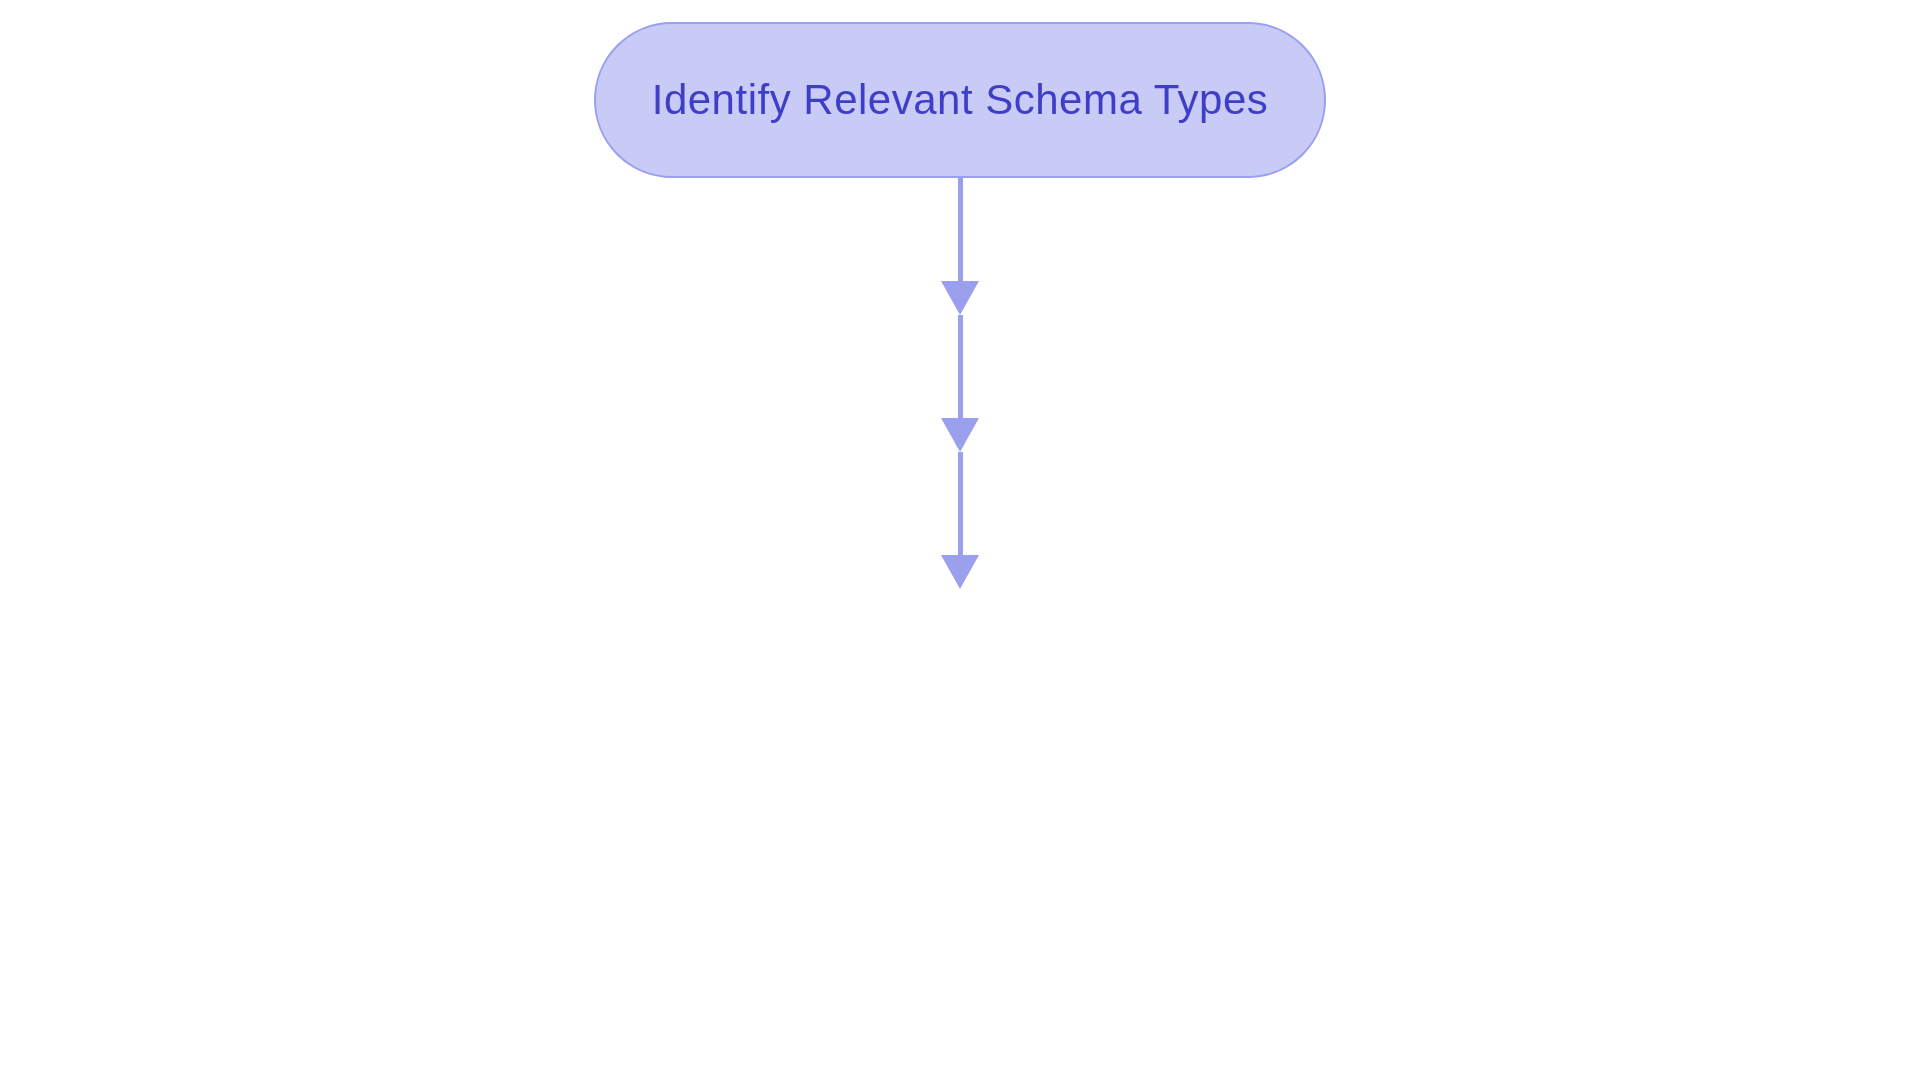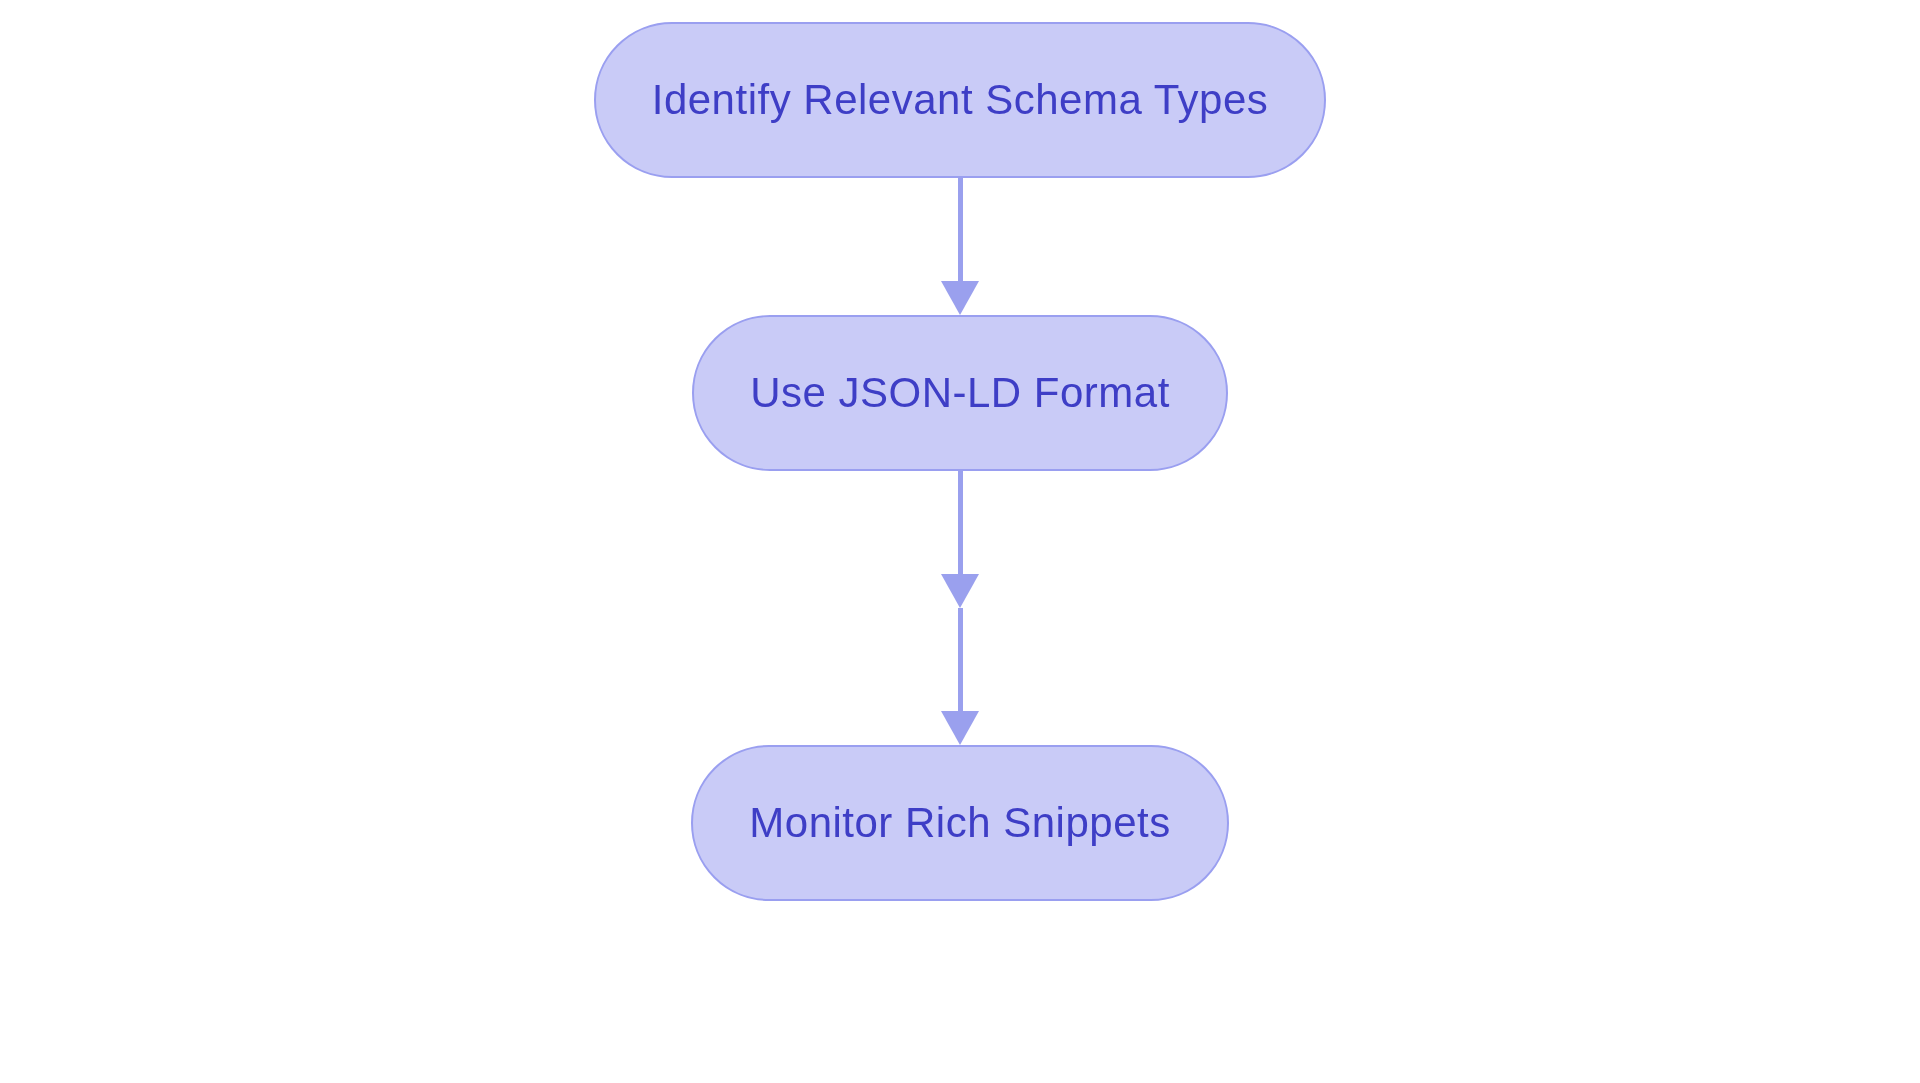--- a/index.html
+++ b/index.html
@@ -78,33 +78,27 @@
 
     <div class="node">
       <span class="node-label">Identify Relevant Schema Types</span>
     </div>
 
     <div class="connector">
       <div class="edge-line"></div>
       <div class="edge-head"></div>
     </div>
 
-    <div class="node">
-      <span class="node-label">Use JSON-LD Format</span>
-    </div>
 
     <div class="connector">
       <div class="edge-line"></div>
       <div class="edge-head"></div>
     </div>
 
 
     <div class="connector">
       <div class="edge-line"></div>
       <div class="edge-head"></div>
     </div>
 
-    <div class="node">
-      <span class="node-label">Monitor Rich Snippets</span>
-    </div>
 
   </div>
 </div>
 
 </body></html>

